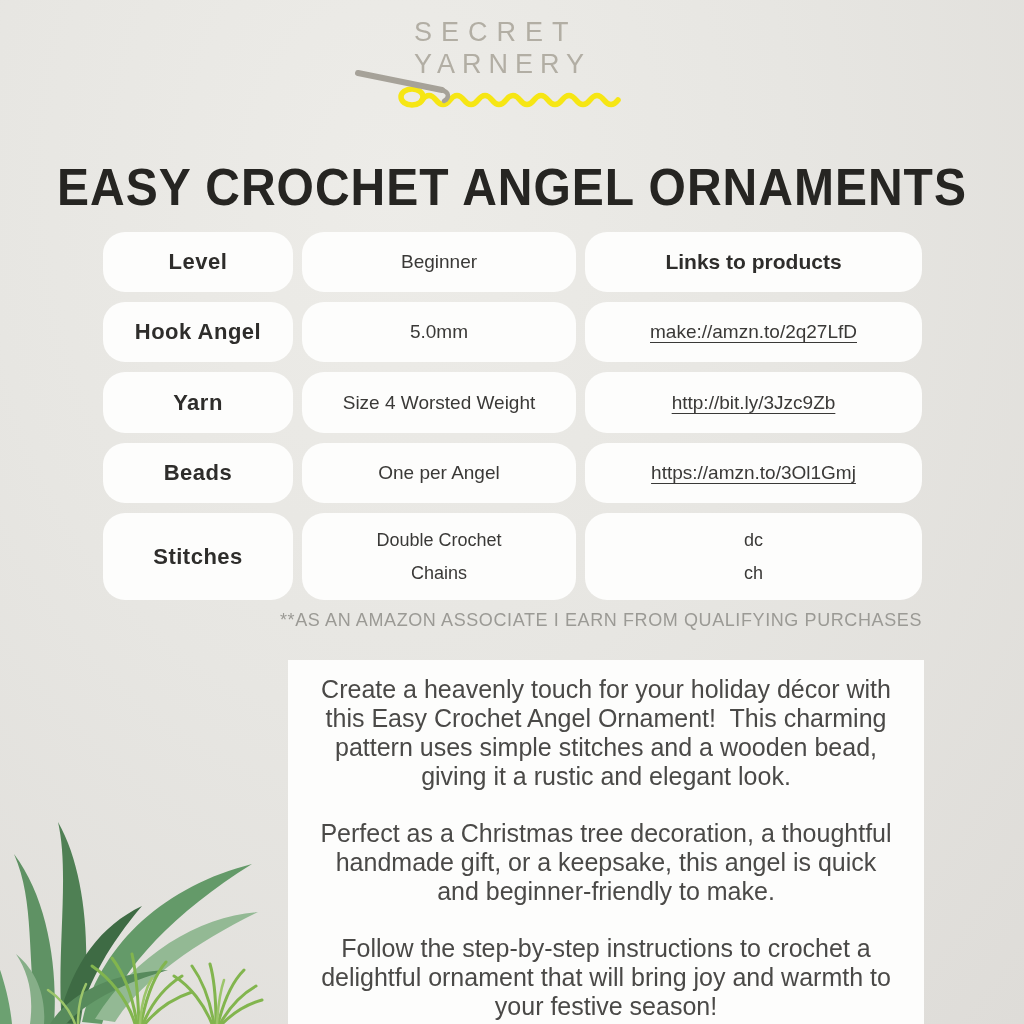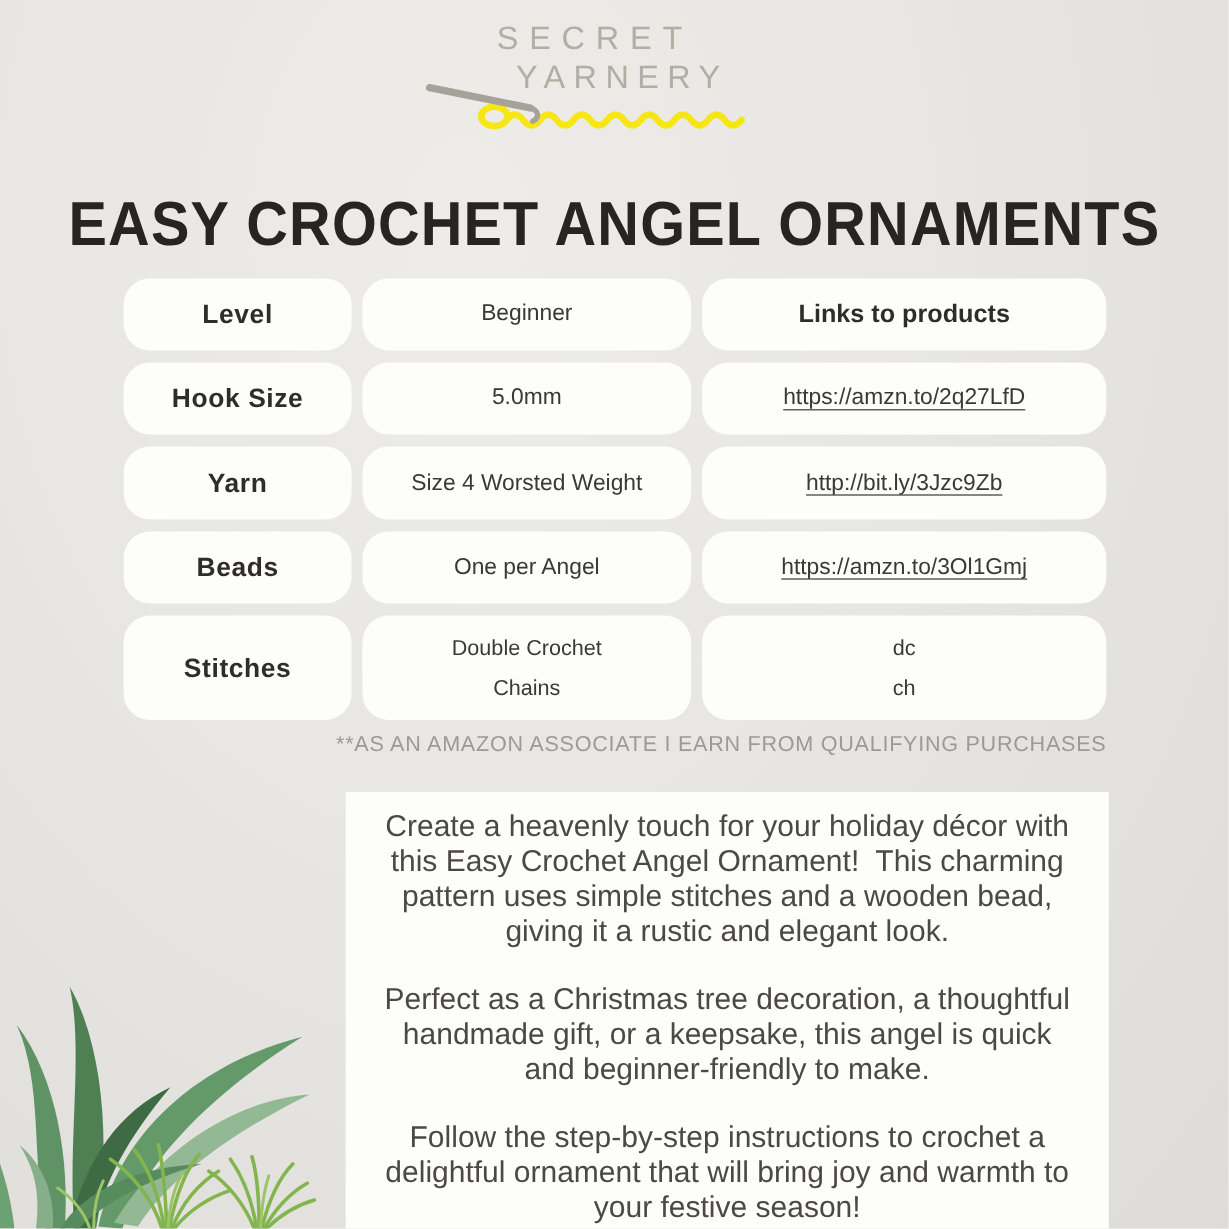--- a/index.html
+++ b/index.html
@@ -8,21 +8,21 @@
 
   .canvas {
     position:relative; width:1024px; height:1024px; overflow:hidden;
     background: radial-gradient(ellipse at 38% 18%, #edecE8 0%, #e7e6e2 45%, #dedcd8 100%);
   }
 
   
   .logo { position:absolute; left:414px; top:16px; line-height:32px;
           font-weight:normal; color:#b2aea4; }
   .logo .l1 { font-size:27px; letter-spacing:9px; }
-  .logo .l2 { font-size:27px; letter-spacing:7px;margin-left:16px; }
+  .logo .l2 { font-size:27px; letter-spacing:7px; }
   .hookyarn { position:absolute; left:350px; top:62px; }
 
   
   .title { position:absolute; left:0; right:0; top:160px; text-align:center;
            font-size:48px; font-weight:bold; letter-spacing:1px; color:#262522;
            transform:scaleY(1.08); white-space:nowrap; }
 
   
   .spec-table { position:absolute; left:103px; top:232px; width:819px;
     display:grid; grid-template-columns:190px 274px 337px;
@@ -72,24 +72,24 @@
   </svg>
 
   <div class="title">EASY CROCHET ANGEL ORNAMENTS</div>
 
   <div class="spec-table">
 
     <div class="cell label">Level</div>
     <div class="cell value">Beginner</div>
     <div class="cell header-link">Links to products</div>
 
-    <div class="cell label">Hook Size</div>
+    <div class="cell label">Hook Angel</div>
     <div class="cell value">5.0mm</div>
     <div class="cell link">
-      <span class="u">https://amzn.to/2q27LfD</span>
+      <span class="u">make://amzn.to/2q27LfD</span>
     </div>
 
     <div class="cell label">Yarn</div>
     <div class="cell value">Size 4 Worsted Weight</div>
     <div class="cell link">
       <span class="u">http://bit.ly/3Jzc9Zb</span>
     </div>
 
     <div class="cell label">Beads</div>
     <div class="cell value">One per Angel</div>

